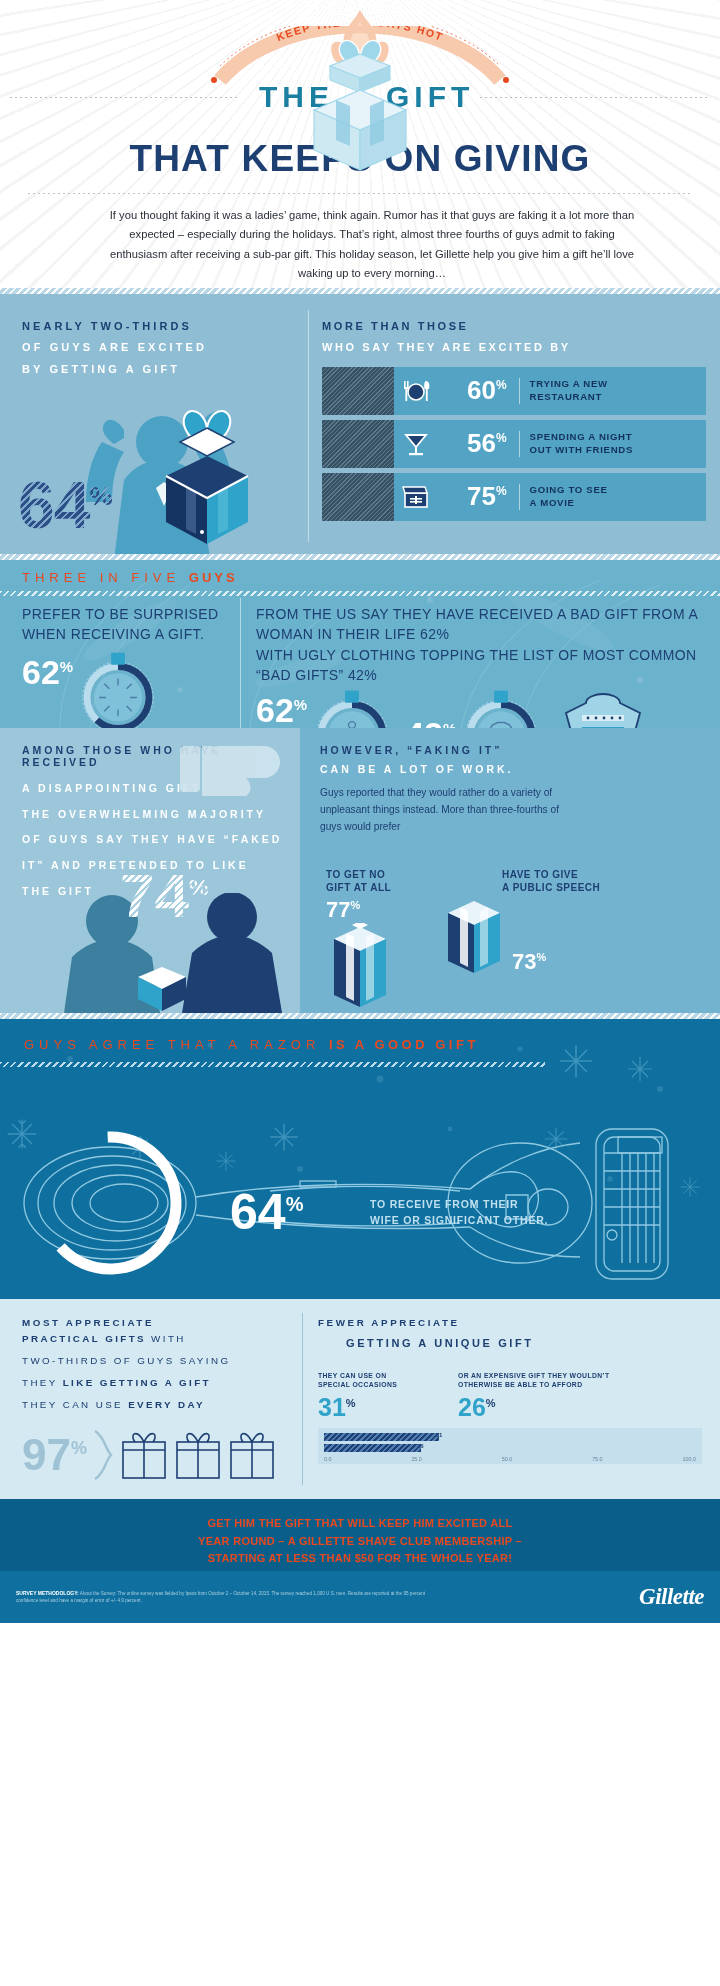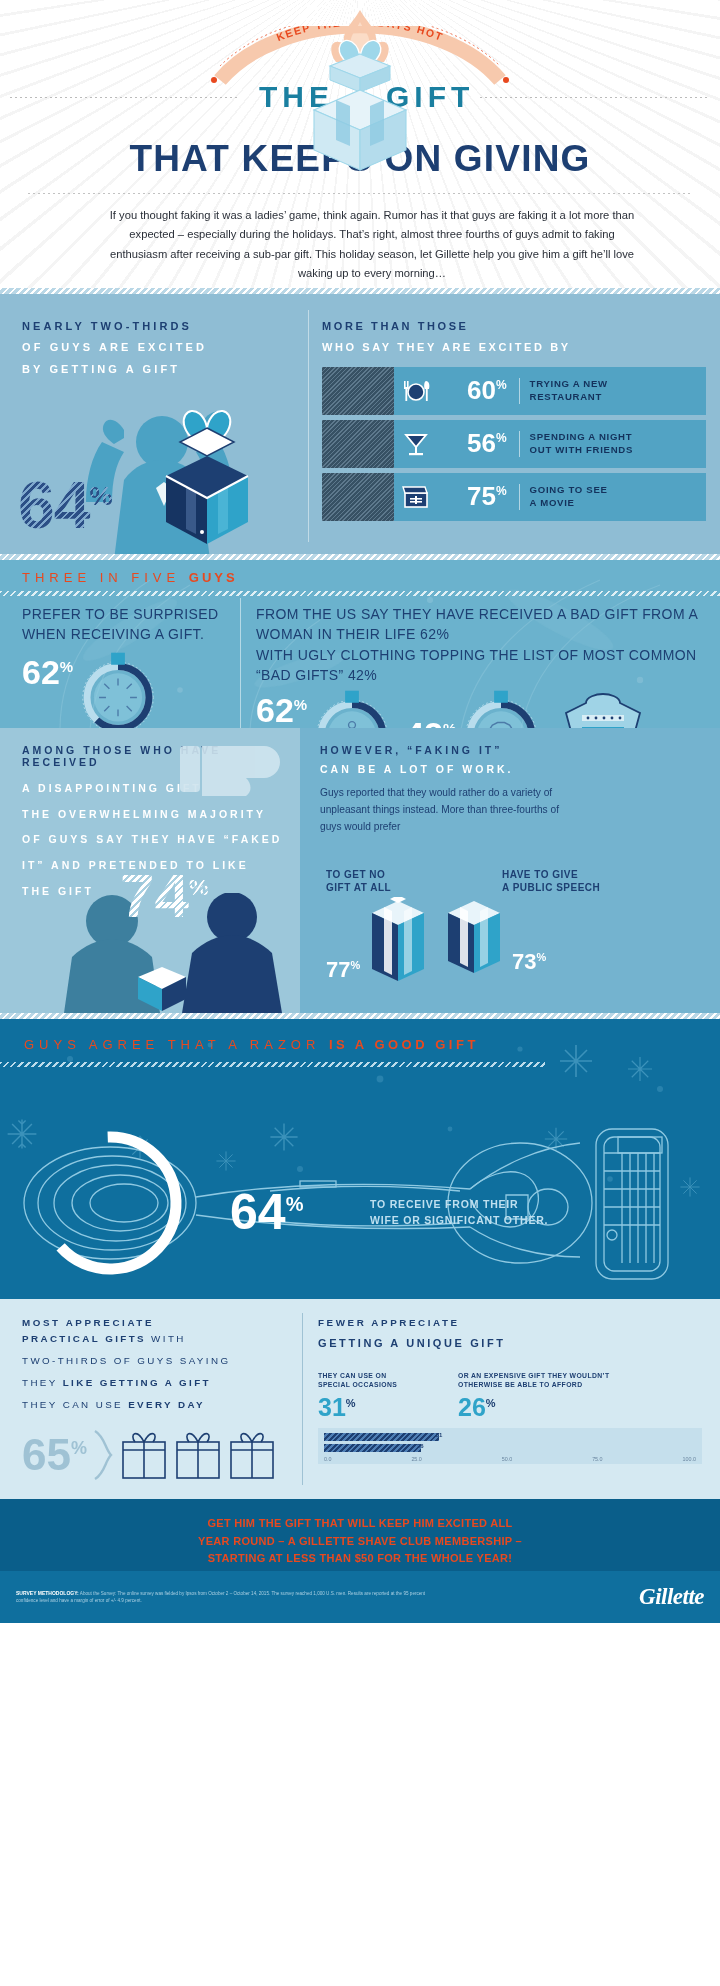--- a/index.html
+++ b/index.html
@@ -121,21 +121,21 @@
   .sec5 { background:#d5e9f2; display:flex; height:200px; }
   .s5l { width:300px; padding:18px 0 0 22px; position:relative; }
   .s5r { flex:1; padding:18px 18px 0 18px; position:relative; }
   .s5r:before { content:""; position:absolute; left:2px; top:14px; bottom:14px; width:1px; background:#9fc2d4; }
   .s5-h1 { font-size:9.8px; font-weight:bold; letter-spacing:2.6px; color:#1d3f72; }
   .s5-line { font-size:9.8px; letter-spacing:2.4px; color:#1d3f72; line-height:2.25; }
   .s5-line b { font-weight:bold; }
   .big65 { font-size:44px; font-weight:bold; line-height:1; color:#9fc2d4; }
   .big65 .pct { font-size:18px; vertical-align:super; }
   .s5-h2 { font-size:9.8px; font-weight:bold; letter-spacing:2.6px; color:#1d3f72; }
-  .s5-h2b { font-size:11px; font-weight:bold; letter-spacing:2.6px; color:#1d3f72; margin-top:9px; }
+  .s5-h2b { font-size:11px; font-weight:bold; letter-spacing:2.6px; color:#1d3f72; margin-top:9px;margin-left:28px; }
   .minicap { font-size:6.8px; font-weight:bold; color:#1d3f72; letter-spacing:.4px; line-height:1.35; }
   .mininum { font-size:25px; font-weight:bold; color:#2fa3c9; line-height:1; }
   .mininum .pct { font-size:11px; vertical-align:super; color:#1d3f72; }
   .barchart { margin-top:8px; background:#c5dfec; padding:5px 6px 2px 6px; }
   .bar { height:8px; margin-bottom:3px; position:relative;
          background:repeating-linear-gradient(135deg,#1d3f72 0 2px,#4f7fb5 2px 4px); }
   .bar span { position:absolute; right:-3px; top:-1px; font-size:6px; color:#1d3f72; font-weight:bold; }
   .axis { display:flex; justify-content:space-between; font-size:5.4px; color:#6a86a0; padding-top:1px; }
 
   
@@ -492,21 +492,21 @@
     </div>
 
     <div class="s3r">
       <div class="t1">HOWEVER, “FAKING IT”</div>
       <div class="t2">CAN BE A LOT OF WORK.</div>
       <div class="body">Guys reported that they would rather do a variety of unpleasant things instead. More than three-fourths of guys would prefer</div>
 
       <div style="position:absolute; left:26px; top:140px;">
         <div class="blabel" style="white-space:pre-line;">TO GET NO
 GIFT AT ALL</div>
-        <div style="display:flex; align-items:flex-end; margin-top:3px;">
+        <div style="display:flex; align-items:flex-start; margin-top:3px;flex-direction:column;">
           <div class="bnum" style="margin-right:4px;"><span>77</span><span class="pct">%</span></div>
           <svg width="68" height="86" viewBox="0 0 68 86">
             <polygon points="8,16 34,4 60,16 34,28" fill="#e8f4fa"></polygon>
             <polygon points="8,16 34,28 34,84 8,72" fill="#1d3f72"></polygon>
             <polygon points="60,16 34,28 34,84 60,72" fill="#2fa3c9"></polygon>
             <polygon points="20,10 28,14 28,78 20,74" fill="#ffffff" opacity=".85"></polygon>
             <polygon points="48,10 40,14 40,78 48,74" fill="#ffffff" opacity=".5"></polygon>
             <polygon points="26,2 34,6 42,2 34,-2" fill="#ffffff"></polygon>
           </svg>
         </div>
@@ -614,21 +614,21 @@
 
   <div class="sec5">
     <div class="s5l">
       <div class="s5-h1">MOST APPRECIATE</div>
       <div class="s5-line"><b>PRACTICAL GIFTS</b><span> WITH</span></div>
       <div class="s5-line">TWO-THIRDS OF GUYS SAYING</div>
       <div class="s5-line"><span>THEY </span><b>LIKE GETTING A GIFT</b></div>
       <div class="s5-line"><span>THEY CAN USE </span><b>EVERY DAY</b></div>
 
       <div style="display:flex; align-items:center; margin-top:12px;">
-        <div class="big65"><span>65</span><span class="pct">%</span></div>
+        <div class="big65"><span>97</span><span class="pct">%</span></div>
         <svg width="24" height="52" viewBox="0 0 24 52" style="margin:0 4px;">
           <path d="M4 2 C14 8 14 20 20 26 C14 32 14 44 4 50" fill="none" stroke="#9fc2d4" stroke-width="2.4"></path>
         </svg>
         <svg width="160" height="54" viewBox="0 0 160 54">
           <g fill="none" stroke="#1d3f72" stroke-width="1.6">
             <rect x="4" y="14" width="42" height="36"></rect>
               <path d="M4 22 h42 M25 14 v36"></path>
             <path d="M16 14 c-6 -8 2 -14 9 0 M34 14 c6 -8 -2 -14 -9 0"></path>
             <rect x="58" y="14" width="42" height="36"></rect>
               <path d="M58 22 h42 M79 14 v36"></path>

